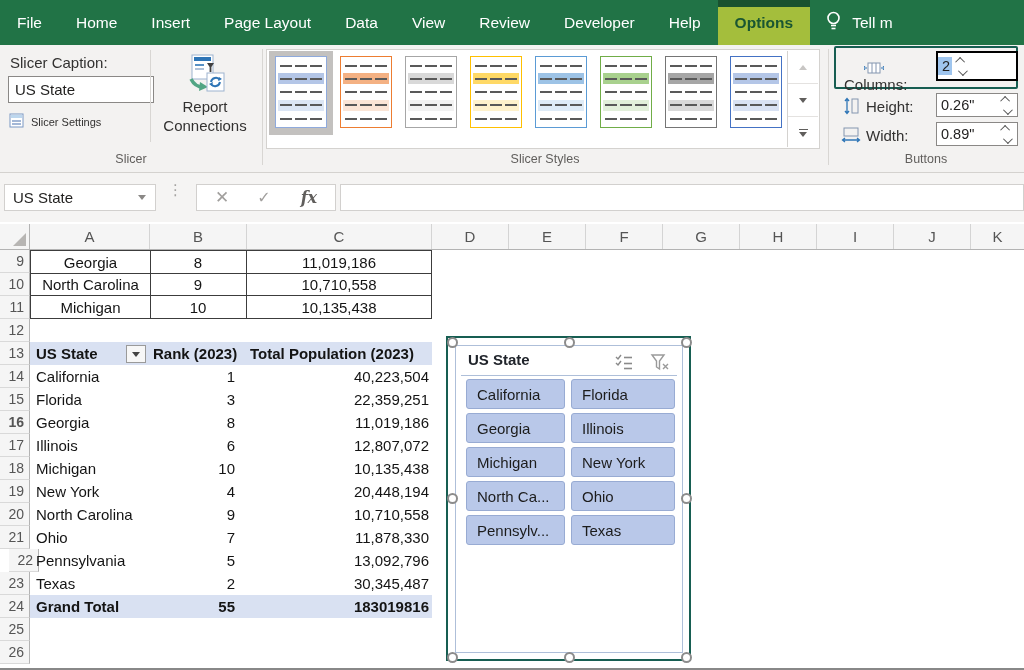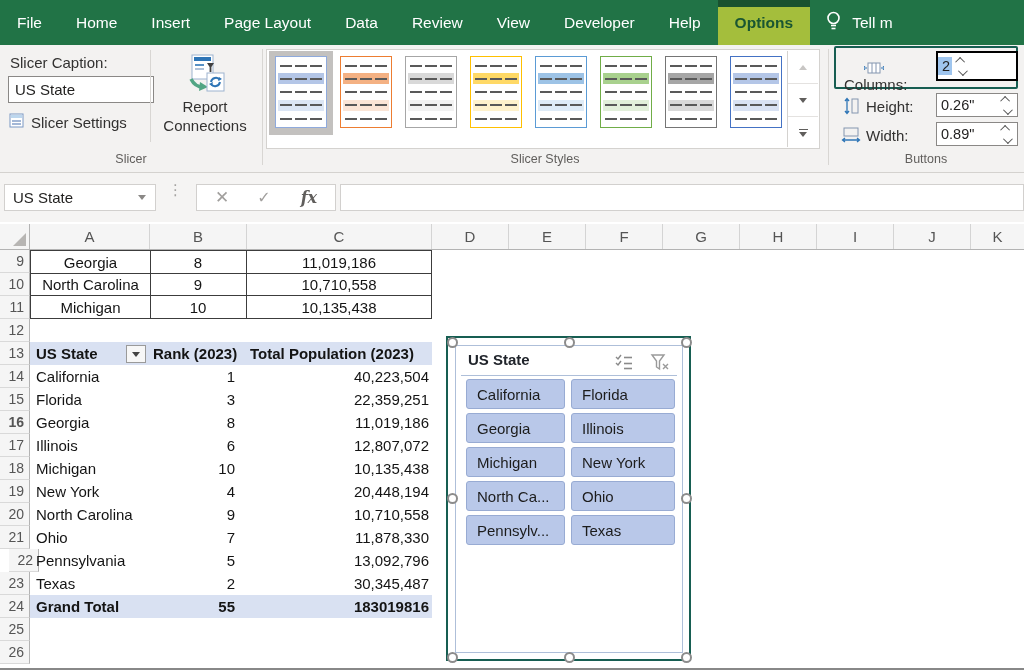--- a/index.html
+++ b/index.html
@@ -12,21 +12,21 @@
   .tab.active::before{content:"";position:absolute;left:0;top:0;right:0;height:7px;background:#19512f;}
   .tellme{display:flex;align-items:center;gap:9px;color:#fff;font-size:15.5px;padding-left:14px;white-space:nowrap;}
   
   #ribbon{position:absolute;left:0;top:45px;width:1024px;height:127px;background:#f3f2f1;border-bottom:1px solid #d4d2cf;}
   .grp-label{position:absolute;top:107px;height:18px;font-size:12.5px;color:#605e5c;text-align:center;}
   .vdiv{position:absolute;top:4px;height:116px;width:1px;background:#d8d6d3;}
   
   .cap-label{position:absolute;left:10px;top:9px;font-size:15px;color:#323130;}
   .cap-input{position:absolute;left:8px;top:31px;width:132px;height:25px;background:#fff;border:1px solid #8a8886;
              font-size:15px;color:#201f1e;padding:0 6px;font-family:inherit;box-sizing:content-box;}
-  .settings-row{position:absolute;left:9px;top:66px;height:22px;display:flex;align-items:center;gap:6px;font-size:15px;color:#323130;}
+  .settings-row{position:absolute;left:9px;top:66px;height:22px;display:flex;align-items:center;gap:6px;font-size:11px;color:#323130;}
   .repcon{position:absolute;left:152px;top:4px;width:106px;height:100px;text-align:center;}
   .repcon .ric{display:block;margin:4px auto 2px;}
   .repcon .rtxt{font-size:15px;color:#323130;line-height:19px;}
   
   #gallery{position:absolute;left:266px;top:4px;width:552px;height:98px;background:#fff;border:1px solid #d4d2cf;}
   .selbg{position:absolute;top:1px;width:64px;height:84px;background:#c3c1bf;}
   .thumb{position:absolute;top:6px;width:52px;height:72px;background:#fff;border:1.5px solid;box-sizing:border-box;
          display:flex;flex-direction:column;justify-content:space-between;padding:3px 2px;}
   .trow{height:11px;display:flex;align-items:center;justify-content:center;gap:3px;}
   .dash{width:12px;height:2px;background:#595959;}
@@ -93,22 +93,22 @@
 <body>
 
 <div id="app">
 
   <div id="tabbar" style="background: rgb(33, 115, 70);">
       <div class="tab">File</div>
       <div class="tab">Home</div>
       <div class="tab">Insert</div>
       <div class="tab">Page Layout</div>
       <div class="tab">Data</div>
+      <div class="tab">View</div>
       <div class="tab">Review</div>
-      <div class="tab">View</div>
       <div class="tab">Developer</div>
       <div class="tab">Help</div>
       <div class="tab active" style="background: rgb(164, 190, 60); color: rgb(26, 86, 50);">Options</div>
       <div class="tellme">
         <span><svg width="19" height="21">
             <circle cx="9.5" cy="8" r="5.5" fill="none" stroke="#fff" stroke-width="1.6"></circle>
             <line x1="7" y1="15.5" x2="12" y2="15.5" stroke="#fff" stroke-width="1.6"></line>
             <line x1="7.5" y1="18.5" x2="11.5" y2="18.5" stroke="#fff" stroke-width="1.6"></line>
           </svg></span>
         <span>Tell m</span>

